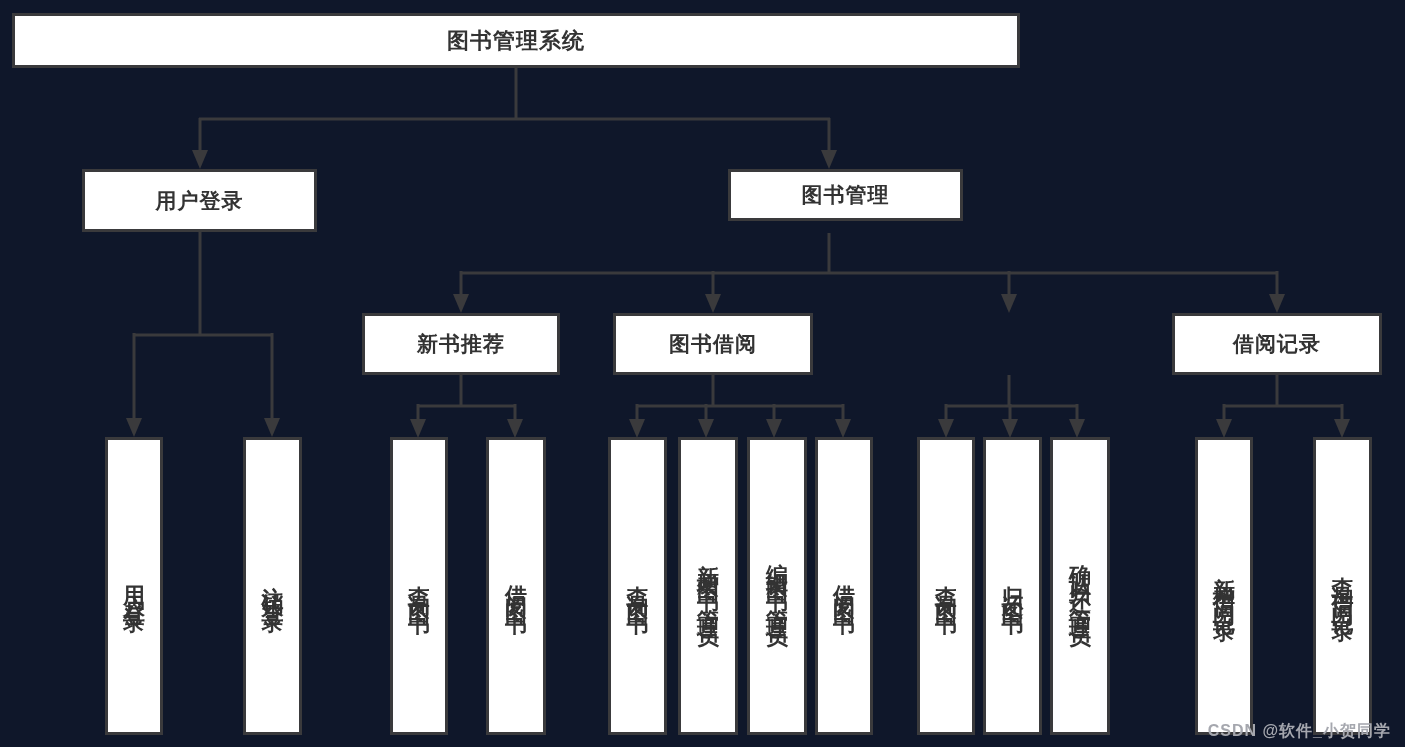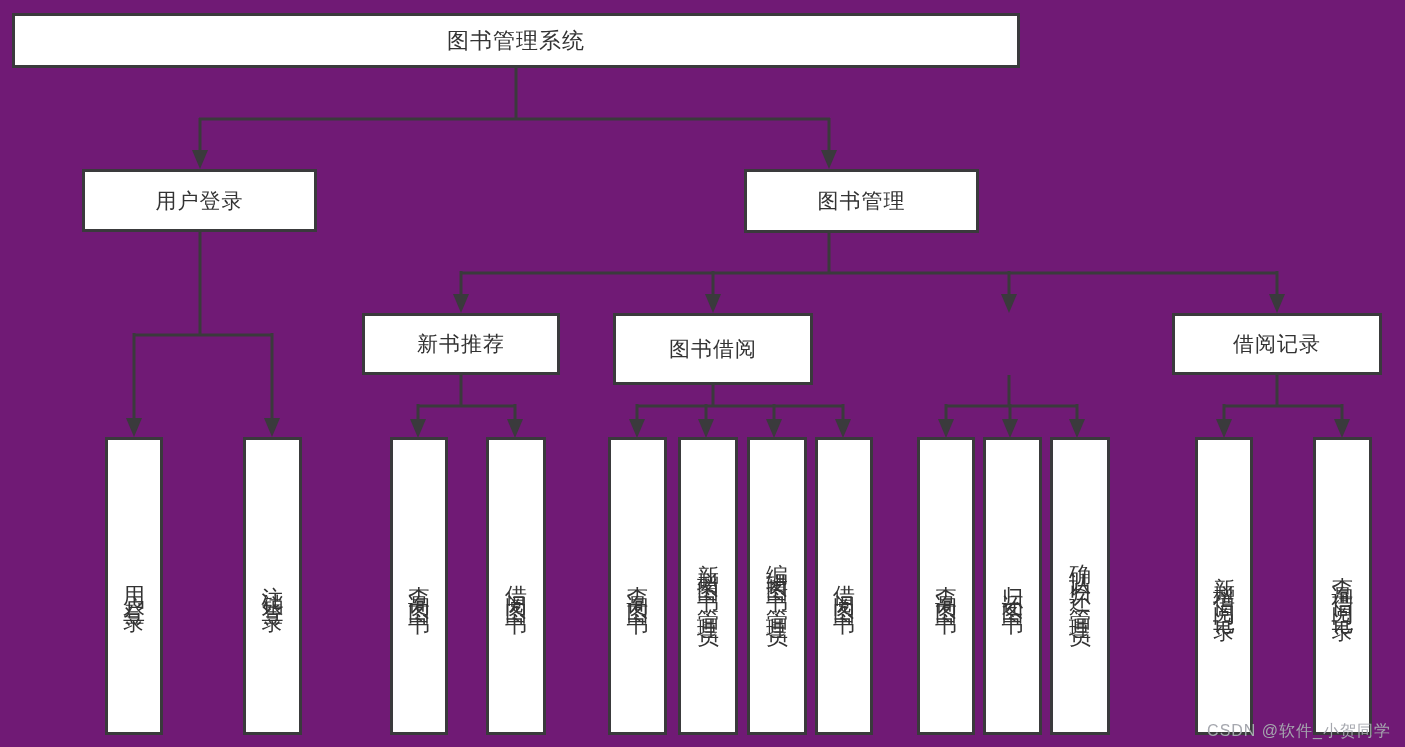--- a/index.html
+++ b/index.html
@@ -5,22 +5,23 @@
   html, body {
     margin: 0;
     padding: 0;
     background: #ffffff;
     font-family: "Liberation Sans", "DejaVu Sans", sans-serif;
   }
   .canvas {
     position: relative;
     width: 1405px;
     height: 747px;
-    background: #701a75;
+    background: #0f172a;
     overflow: hidden;
+    font-weight: bold;
   }
   .connectors {
     position: absolute;
     left: 0;
     top: 0;
     width: 1405px;
     height: 747px;
   }
   .box {
     position: absolute;
@@ -141,28 +142,28 @@
     </g>
   </svg>
 
   <div class="box root-box" style="left:12px; top:13px; width:1008px; height:55px;">
     <span class="hlabel">图书管理系统</span>
   </div>
 
   <div class="box" style="left:82px; top:169px; width:235px; height:63px;">
     <span class="hlabel">用户登录</span>
   </div>
-  <div class="box" style="left:744px; top:169px; width:235px; height:64px;">
+  <div class="box" style="left:728px; top:169px; width:235px; height:52px;">
     <span class="hlabel">图书管理</span>
   </div>
 
   <div class="box" style="left:362px; top:313px; width:198px; height:62px;">
     <span class="hlabel">新书推荐</span>
   </div>
-  <div class="box" style="left:613px; top:313px; width:200px; height:72px;">
+  <div class="box" style="left:613px; top:313px; width:200px; height:62px;">
     <span class="hlabel">图书借阅</span>
   </div>
   <div class="box" style="left:1172px; top:313px; width:210px; height:62px;">
     <span class="hlabel">借阅记录</span>
   </div>
 
   <div class="vcol" style="left:105px; width:58px;">
     <span class="vlabel">用户登录</span>
   </div>
   <div class="vcol" style="left:243px; width:59px;">

